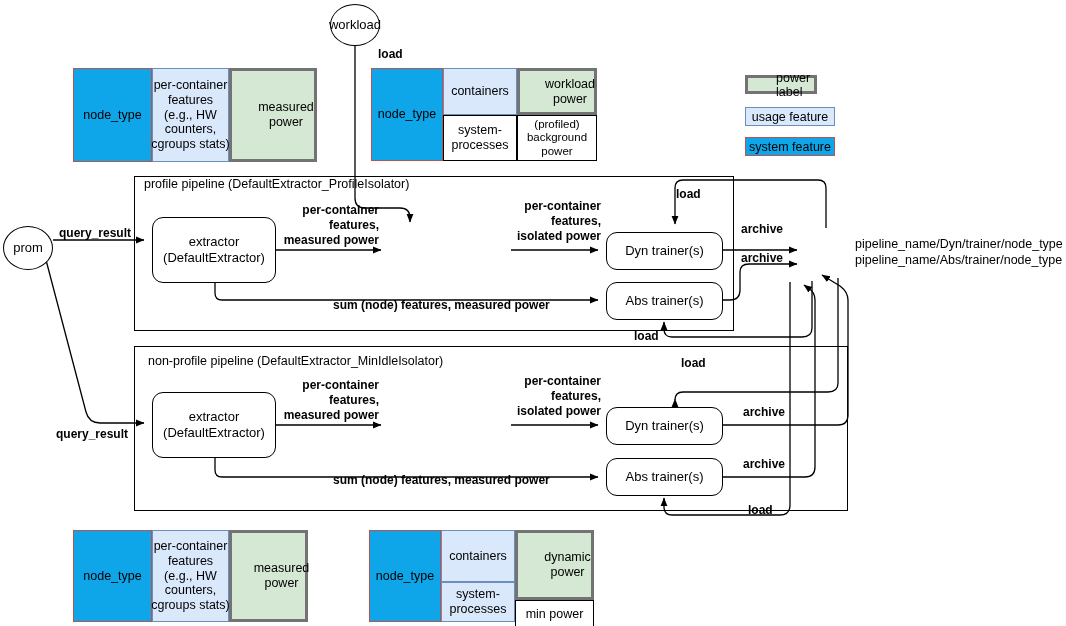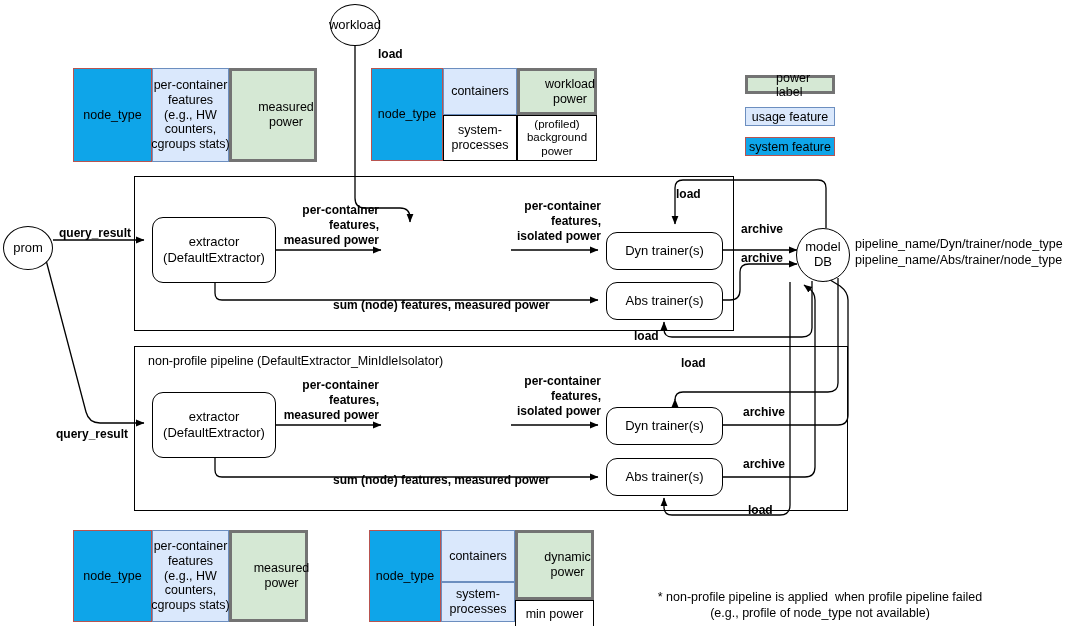--- a/index.html
+++ b/index.html
@@ -124,33 +124,32 @@
     </div>
     <div class="stackcol">
       <div class="cell c-pow" style="width:80px;height:47px;white-space:pre;">workload
 power</div>
       <div class="cell c-plain" style="width:80px;height:46px;white-space:pre;font-size:11.5px;">(profiled)
 background
 power</div>
     </div>
   </div>
 
-  <div class="legend-box c-pow" style="left:745px;top:75px;width:90px;height:19px;">power label</div>
+  <div class="legend-box c-pow" style="left:745px;top:75px;width:72px;height:19px;">power label</div>
   <div class="legend-box c-use" style="left:745px;top:107px;width:90px;height:19px;">usage feature</div>
   <div class="legend-box c-sys" style="left:745px;top:137px;width:90px;height:19px;">system feature</div>
 
   <div class="circle" style="left:330px;top:4px;width:50px;height:42px;">workload</div>
   <div class="circle" style="left:3px;top:226px;width:50px;height:44px;">prom</div>
-  <div class="circle" style="left:796px;top:228px;width:54px;height:54px;white-space:pre;">model
-DB</div>
 
   <div class="mono-path" style="left:855px;top:236px;">pipeline_name/Dyn/trainer/node_type
 pipeline_name/Abs/trainer/node_type</div>
 
   <div class="pipeline" style="left:134px;top:176px;width:600px;height:155px;"></div>
+  <div class="pipe-label" style="left:144px;top:177px;">profile pipeline (DefaultExtractor_ProfileIsolator)</div>
 
   <div class="node" style="left:152px;top:217px;width:124px;height:66px;white-space:pre;">extractor
 (DefaultExtractor)</div>
   <div class="node" style="left:606px;top:232px;width:117px;height:38px;">Dyn trainer(s)</div>
   <div class="node" style="left:606px;top:282px;width:117px;height:38px;">Abs trainer(s)</div>
 
   <div class="pipeline" style="left:134px;top:346px;width:714px;height:165px;"></div>
   <div class="pipe-label" style="left:148px;top:354px;">non-profile pipeline (DefaultExtractor_MinIdleIsolator)</div>
 
   <div class="node" style="left:152px;top:392px;width:124px;height:66px;white-space:pre;">extractor
@@ -204,16 +203,14 @@
       <div class="cell c-use" style="width:74px;height:40px;white-space:pre;">system-
 processes</div>
     </div>
     <div class="stackcol">
       <div class="cell c-pow" style="width:79px;height:70px;white-space:pre;">dynamic
 power</div>
       <div class="cell c-plain" style="width:79px;height:29px;">min power</div>
     </div>
   </div>
 
-  <div class="note" style="left:640px;top:589px;width:360px;">* non-profile pipeline is applied  when profile pipeline failed
-(e.g., profile of node_type not available)</div>
 
 </div>
 
 </body></html>

